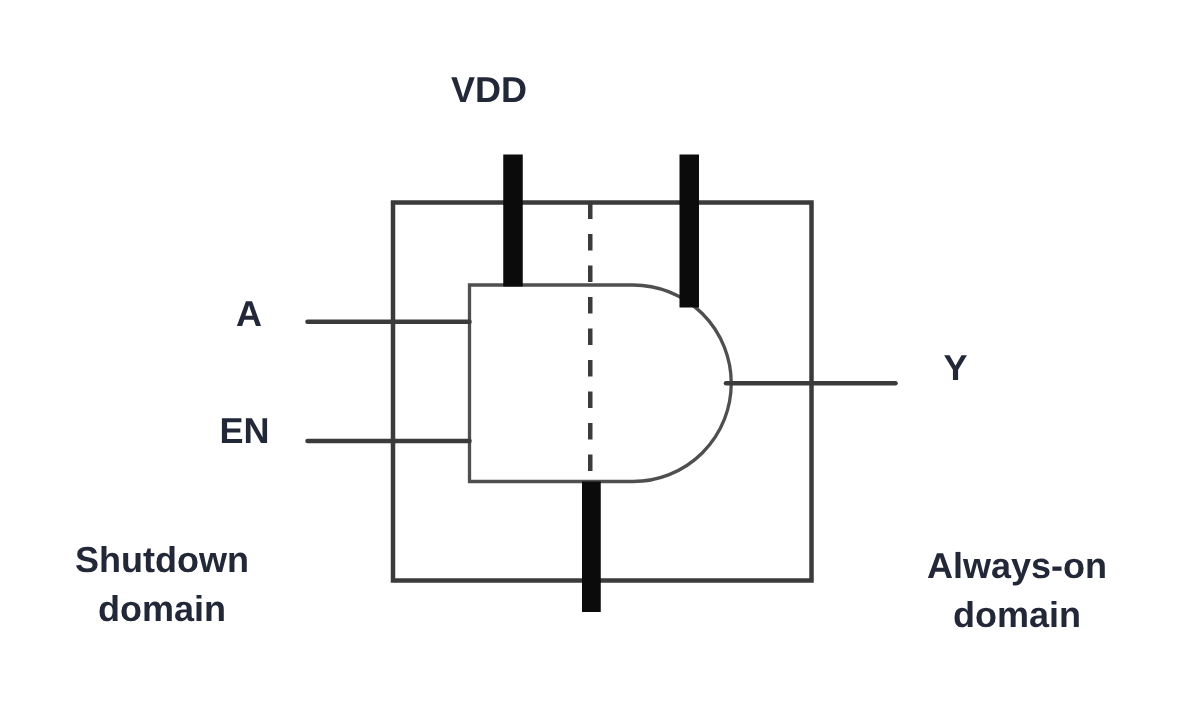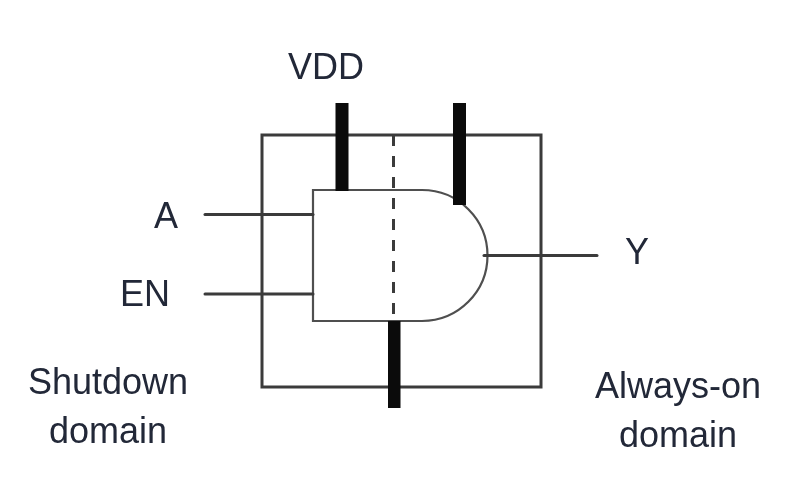--- a/index.html
+++ b/index.html
@@ -19,22 +19,22 @@
   }
   .canvas{
     position:relative;
     width:800px;height:480px;
     background:var(--color-background);
   }
   .canvas svg{position:absolute;left:0;top:0;}
   .label{
     position:absolute;
     transform:translateX(-50%);
-    font-size:36px;
-    font-weight:normal;
+    font-size:24px;
+    font-weight:bold;
     line-height:1;
     color:var(--color-text);
     white-space:nowrap;
     text-align:center;
   }
   .domain-label{line-height:1.36;}
   .boundary{fill:none;stroke:var(--color-boundary);stroke-width:3;}
   .gate{fill:#ffffff;stroke:var(--color-gate_outline);stroke-width:2.2;}
   .divider{stroke:var(--color-wire);stroke-width:3;stroke-dasharray:11 10;}
   .bar{fill:var(--color-power_bar);}
@@ -60,21 +60,21 @@
     <line class="wire" x1="205" y1="214.5" x2="313" y2="214.5"></line>
     <line class="wire" x1="205" y1="294" x2="313" y2="294"></line>
     <line class="wire" x1="484" y1="255.5" x2="597" y2="255.5"></line>
   </svg>
 
   <div class="label" style="left:326px;top:49px;">VDD</div>
 
 
   <div class="label" style="left:166px;top:198px;">A</div>
 
-  <div class="label" style="left:145px;top:276px;">EN</div>
+  <div class="label" style="left:163px;top:276px;">EN</div>
 
   <div class="label" style="left:637px;top:234px;">Y</div>
 
 
   <div class="label domain-label" style="left:108px;top:358px;">
     <div>Shutdown</div>
     <div>domain</div>
   </div>
 
   <div class="label domain-label" style="left:678px;top:362px;">

